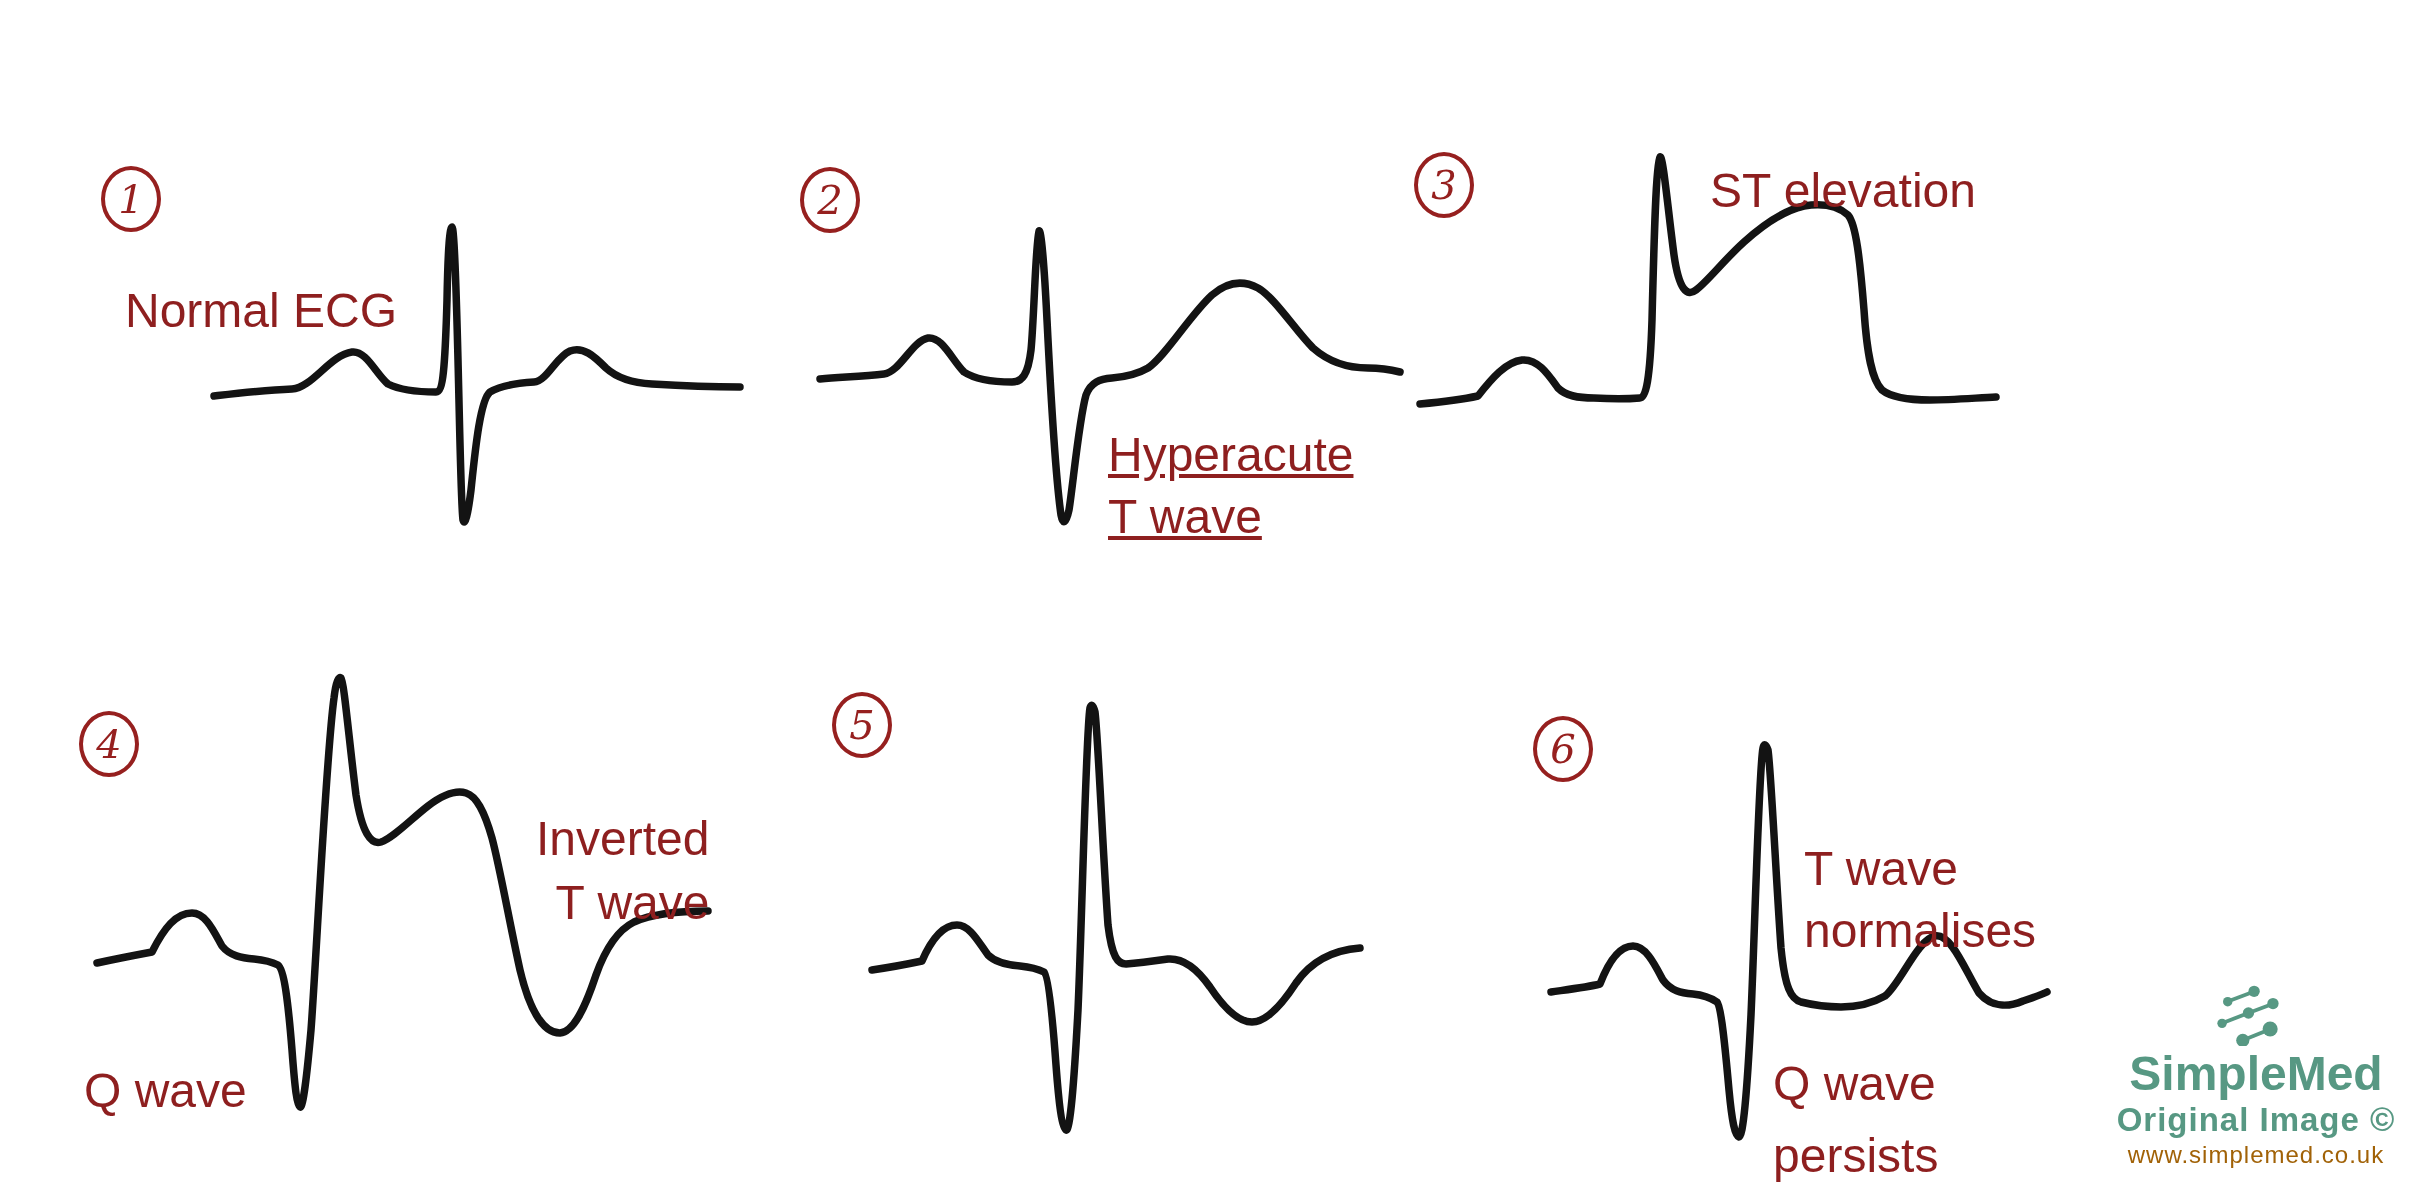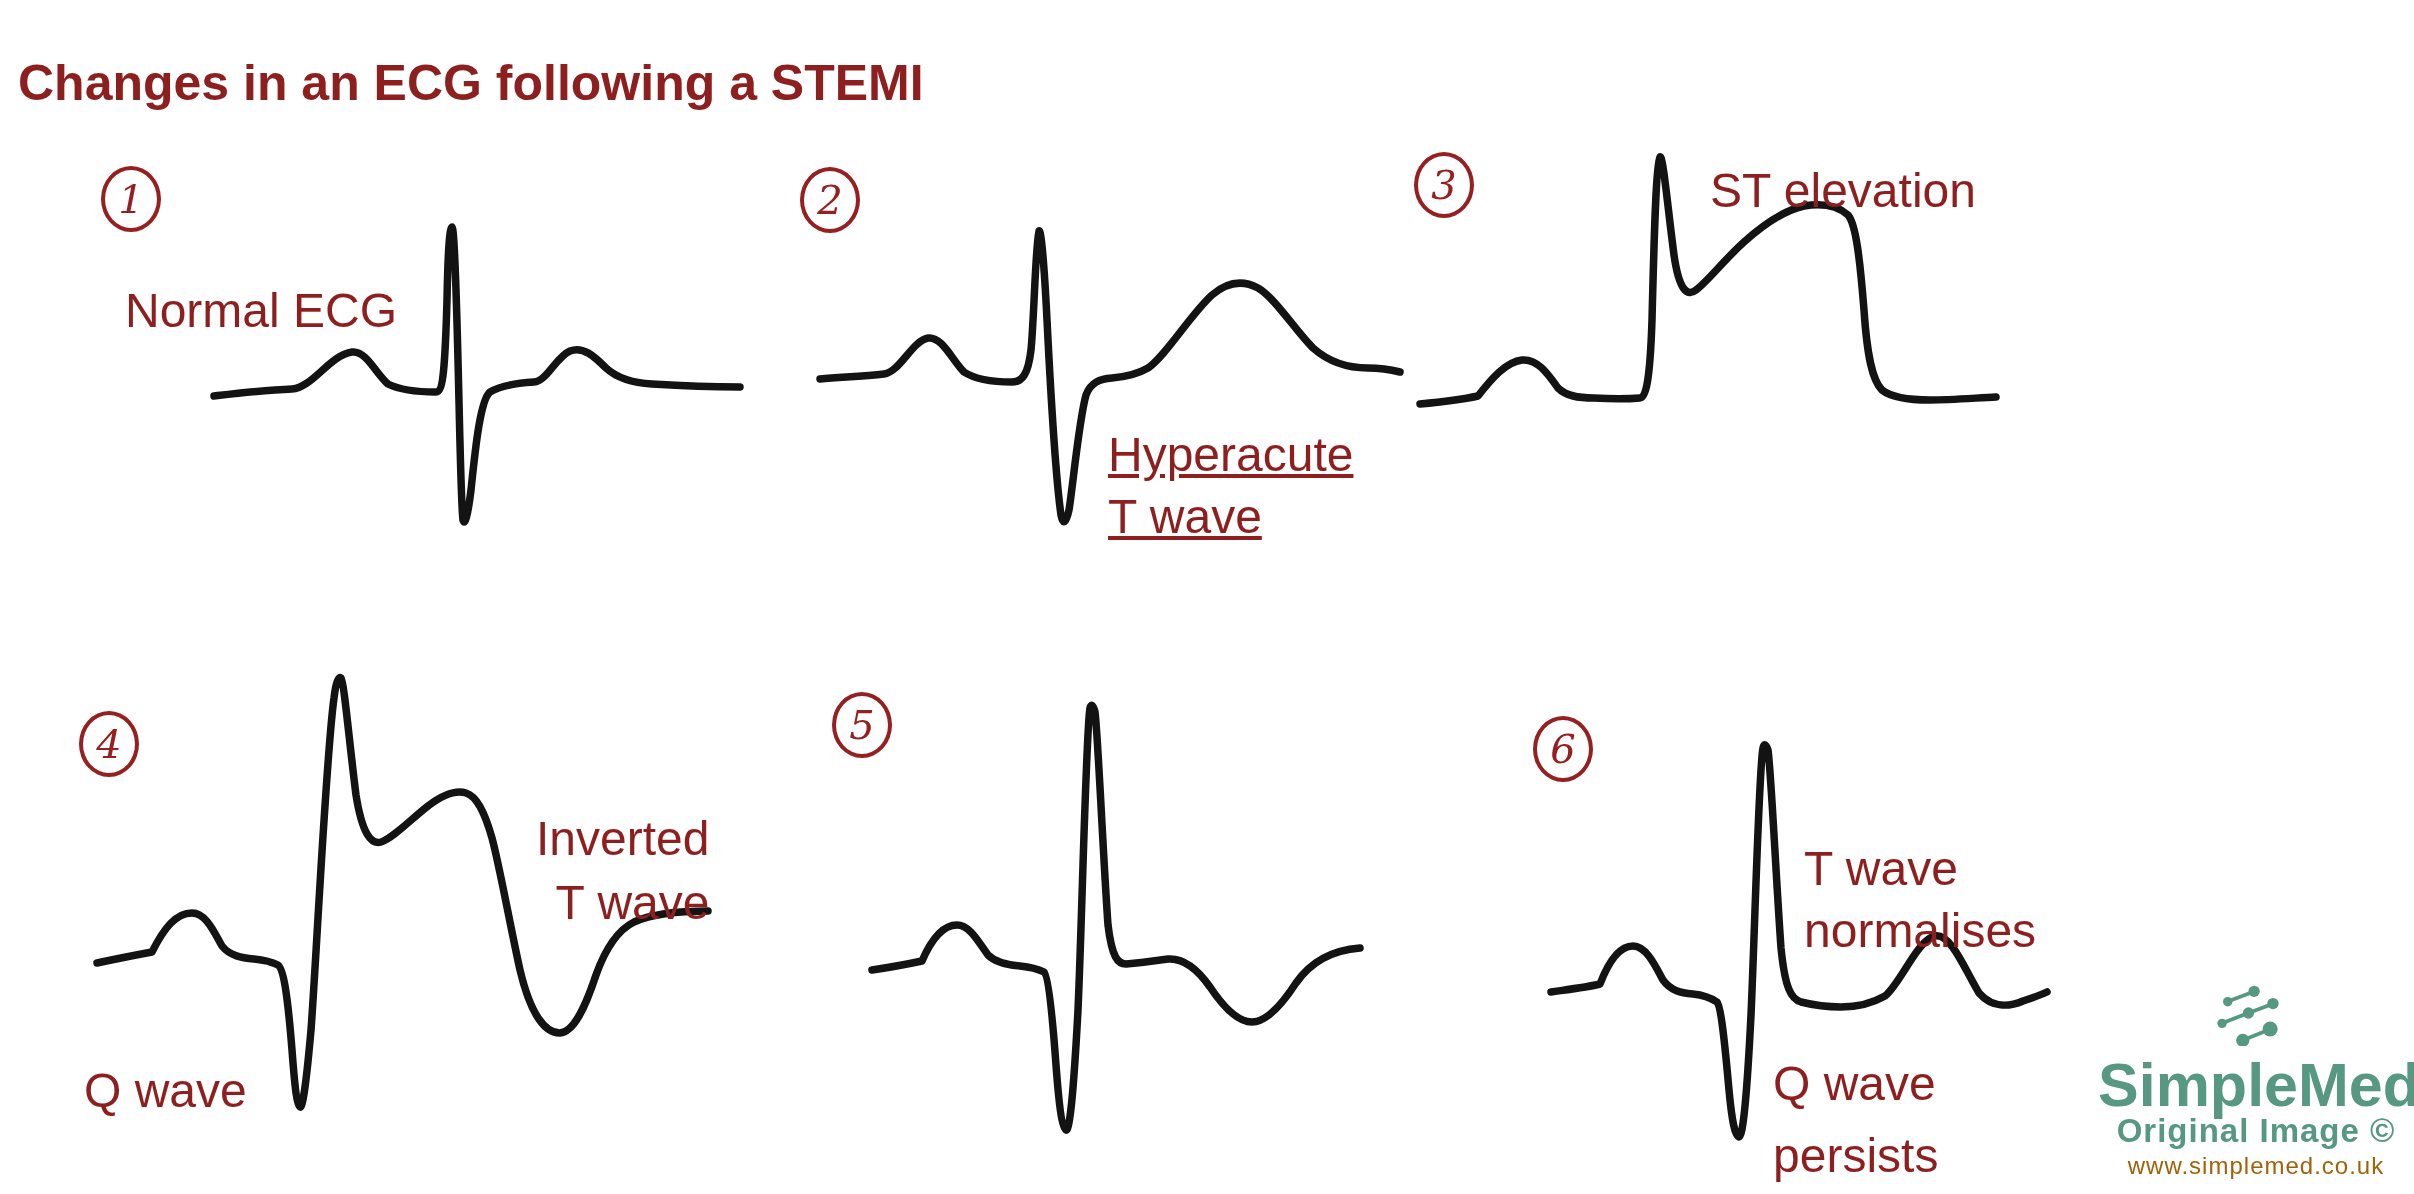--- a/index.html
+++ b/index.html
@@ -45,46 +45,45 @@
   .panel{display:contents;}
   .logo{
     position:absolute;
     left:2098px; top:980px;
     width:316px;
     text-align:center;
     color:#579883;
   }
   .logo-icon{display:block;margin:0 auto;}
   .logo-brand{
-    font-size:61px;
+    font-size:48px;
     font-weight:700;
     line-height:52px;
     letter-spacing:0px;
-    margin-top:13px;
+    margin-top:2px;
   }
   .logo-tag{
     font-size:33px;
     font-weight:700;
     line-height:40px;
     letter-spacing:1px;
   }
   .logo-url{
     font-size:24px;
     font-weight:400;
     line-height:30px;
     letter-spacing:1px;
     color:#a16207;
   }
 </style>
 </head>
 <body>
 
 <div class="canvas">
 
-  <div class="title">Changes in an ECG following a STEMI</div>
 
   
   <svg class="trace-svg" width="2414" height="1194" viewBox="0 0 2414 1194">
     <path class="trace" d="
       M 214,396 C 240,393 265,390 292,389 C 312,388 330,355 352,352 C 366,350 376,374 388,384
       C 402,391 420,392 436,392 C 443,392 445,370 447,300 C 448,245 450,227 452,227
       C 454,227 456,280 458,360 C 460,440 461,505 463,520 C 465,527 468,514 471,490
       C 475,452 480,400 490,392 C 502,385 518,383 534,382 C 547,381 556,357 570,351
       C 583,346 594,356 606,368 C 618,379 634,383 652,384 C 684,386 716,387 740,387"></path>
     <path class="trace" d="

